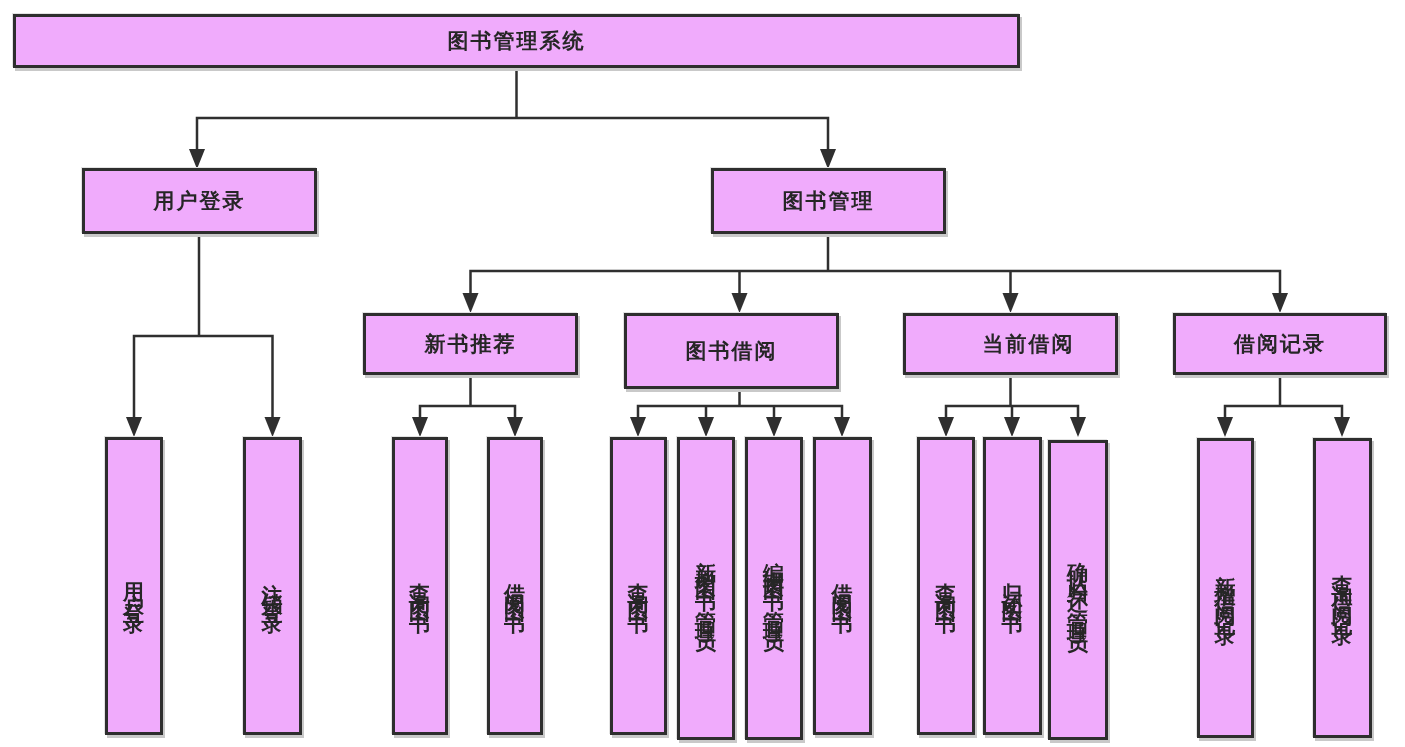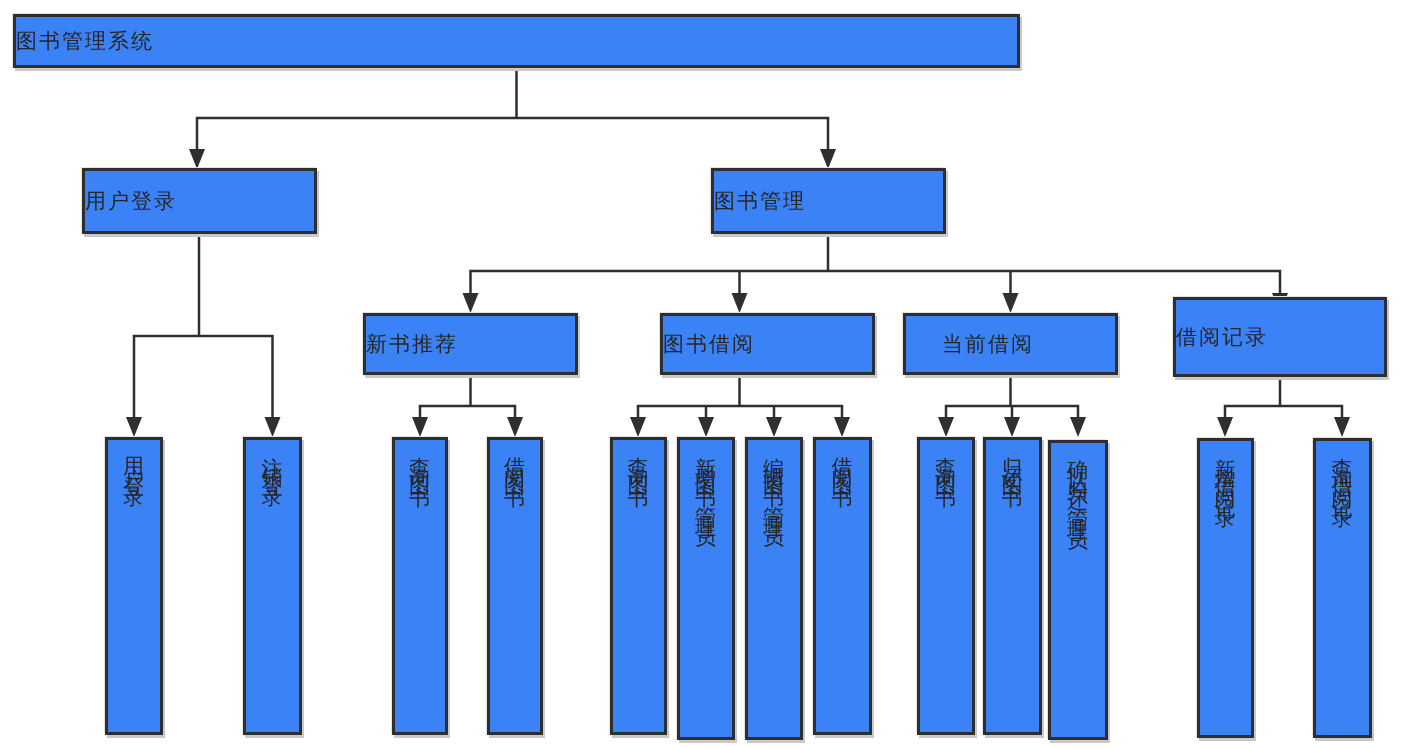--- a/index.html
+++ b/index.html
@@ -9,28 +9,29 @@
     background:#ffffff;
     font-family:"Liberation Sans","DejaVu Sans",sans-serif;
     color:#262626;
     overflow:hidden;
   }
   #connectors{position:absolute;left:0;top:0;width:1405px;height:747px;}
   .node{
     position:absolute;
     box-sizing:border-box;
     border:3px solid #2e2e2e;
-    background:#3b82f6;
+    background:#f0abfc;
     box-shadow:2px 3px 0 #c9c9c9, -1px -1px 0 #e3e3e3;
-    display:flex;align-items:center;justify-content:flex-start;
+    display:flex;align-items:center;justify-content:center;
     font-size:21px;
     letter-spacing:2px;
     color:#262626;
     white-space:nowrap;
     z-index:2;
+    font-weight:bold;
   }
   .vnode{
     writing-mode:vertical-rl;
     text-orientation:mixed;
     letter-spacing:10px;
     line-height:1;
   }
   #watermark{
     position:absolute;
     right:8px;bottom:4px;
@@ -92,27 +93,27 @@
   <div class="node" style="left:82px;top:168px;width:235px;height:66px;">
     <span>用户登录</span>
   </div>
   <div class="node" style="left:363px;top:313px;width:215px;height:62px;">
     <span>新书推荐</span>
   </div>
 
   <div class="node" style="left:711px;top:168px;width:235px;height:66px;">
     <span>图书管理</span>
   </div>
-  <div class="node" style="left:660px;top:313px;width:215px;height:62px;">
+  <div class="node" style="left:624px;top:313px;width:215px;height:76px;">
     <span>图书借阅</span>
   </div>
   <div class="node" style="left:903px;top:313px;width:215px;height:62px;padding-left:36px;">
     <span>当前借阅</span>
   </div>
-  <div class="node" style="left:1173px;top:297px;width:214px;height:80px;">
+  <div class="node" style="left:1173px;top:313px;width:214px;height:62px;">
     <span>借阅记录</span>
   </div>
 
   <div class="node vnode" style="left:105px;top:437px;width:58px;height:298px;">
     <span>用户登录</span>
   </div>
   <div class="node vnode" style="left:243px;top:437px;width:59px;height:298px;">
     <span>注销登录</span>
   </div>
 

